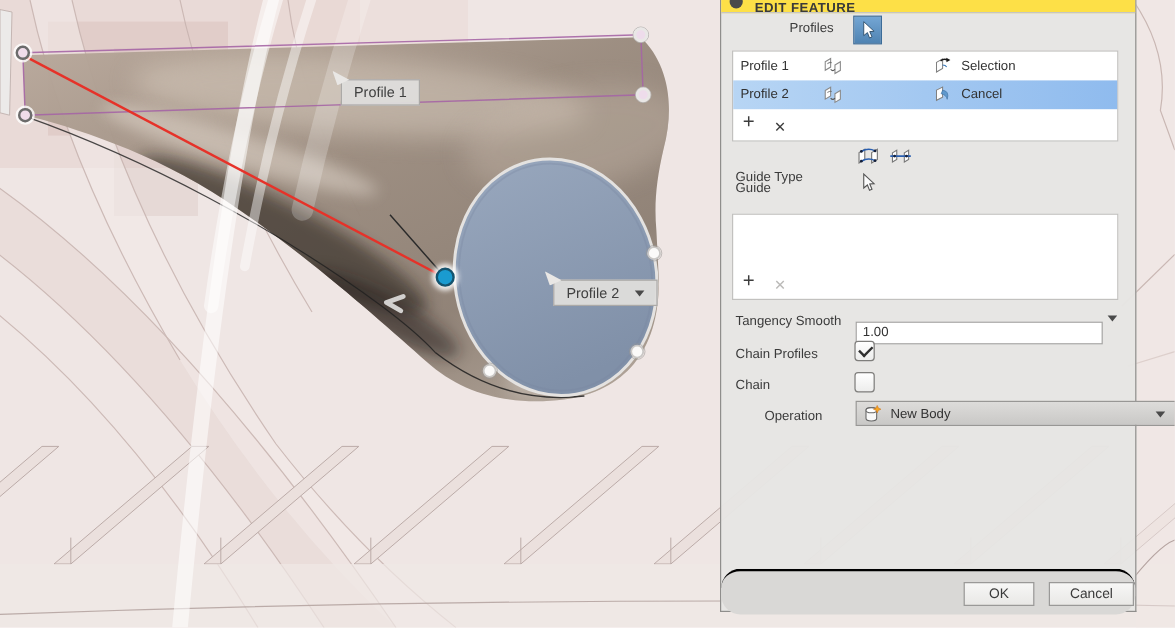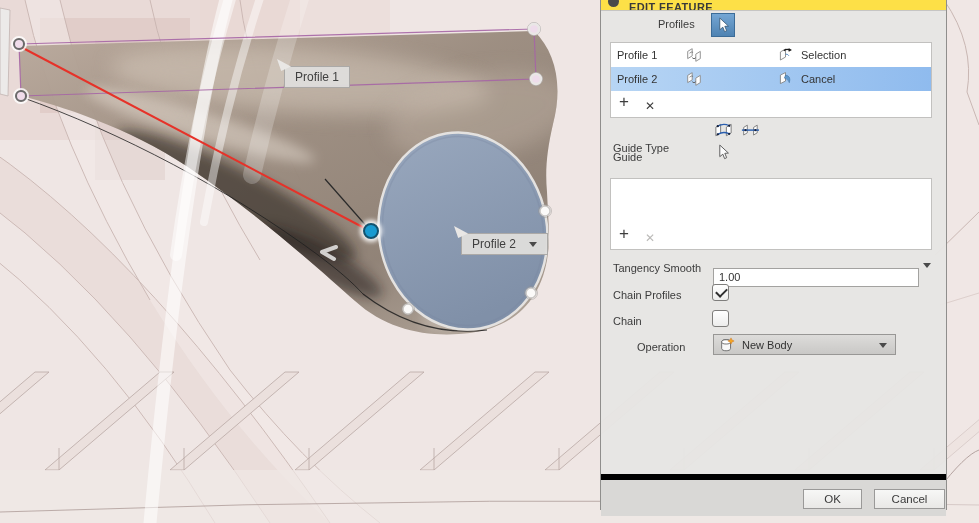--- a/index.html
+++ b/index.html
@@ -43,21 +43,21 @@
   .checkmark{position:absolute;left:3px;top:3px;width:9px;height:5px;border-left:2px solid #2f2f2f;
          border-bottom:2px solid #2f2f2f;transform:rotate(-45deg);}
   .combo{position:absolute;box-sizing:border-box;background:linear-gradient(#dddcda,#c9c8c6);
          border:1px solid #989795;font-size:11px;color:#333;}
   .combo .combo-ic{position:absolute;left:5px;top:2px;}
   .combo .combo-txt{position:absolute;left:28px;top:0;line-height:20px;}
   .combo .caret-down{position:absolute;right:8px;top:8px;}
   .input-caret{position:absolute;}
 
   #panel-footer{position:absolute;left:0;top:474px;width:100%;height:36px;background:#d9d8d6;
-         border-top:6px solid #000000;}
+         border-top:2px solid #000000;border-radius:16px;}
   .btn{position:absolute;box-sizing:border-box;background:linear-gradient(#f7f7f6,#e9e8e6);
          border:1px solid #9a9998;font-size:11.5px;color:#3a3a3a;text-align:center;line-height:18px;}
 </style>
 </head>
 <body>
 
 <div id="stage">
 
   <svg id="scene" width="979" height="523" viewBox="0 0 979 523">
     <defs>
@@ -283,21 +283,21 @@
 
     <div class="lbl" style="left:12px;top:288px;">Chain Profiles</div>
     <div class="checkbox" style="left:111px;top:284px;">
       <span class="checkmark"></span>
     </div>
 
     <div class="lbl" style="left:12px;top:314px;">Chain</div>
     <div class="checkbox" style="left:111px;top:310px;"></div>
 
     <div class="lbl" style="left:12px;top:340px;margin-left:24px;">Operation</div>
-    <div class="combo" style="left:112px;top:334px;width:183px;height:21px;">
+    <div class="combo" style="left:112px;top:334px;width:267px;height:21px;">
       <svg class="combo-ic" width="16" height="16" viewBox="0 0 18 18">
         <path d="M3,5.5 C3,4 5.2,3 8,3 C10.8,3 13,4 13,5.5 L13,13 C13,14.5 10.8,15.5 8,15.5 C5.2,15.5 3,14.5 3,13 Z" fill="#f8f8f8" stroke="#666"></path>
         <ellipse cx="8" cy="5.5" rx="5" ry="2.4" fill="#ffffff" stroke="#666"></ellipse>
         <path d="M13.5,1 L14.6,3.4 L17,4.5 L14.6,5.6 L13.5,8 L12.4,5.6 L10,4.5 L12.4,3.4 Z" fill="#f5a623" stroke="#d07010" stroke-width="0.5"></path>
       </svg>
       <span class="combo-txt">New Body</span>
       <span class="caret-down"></span>
     </div>
 
     <div id="panel-footer">

